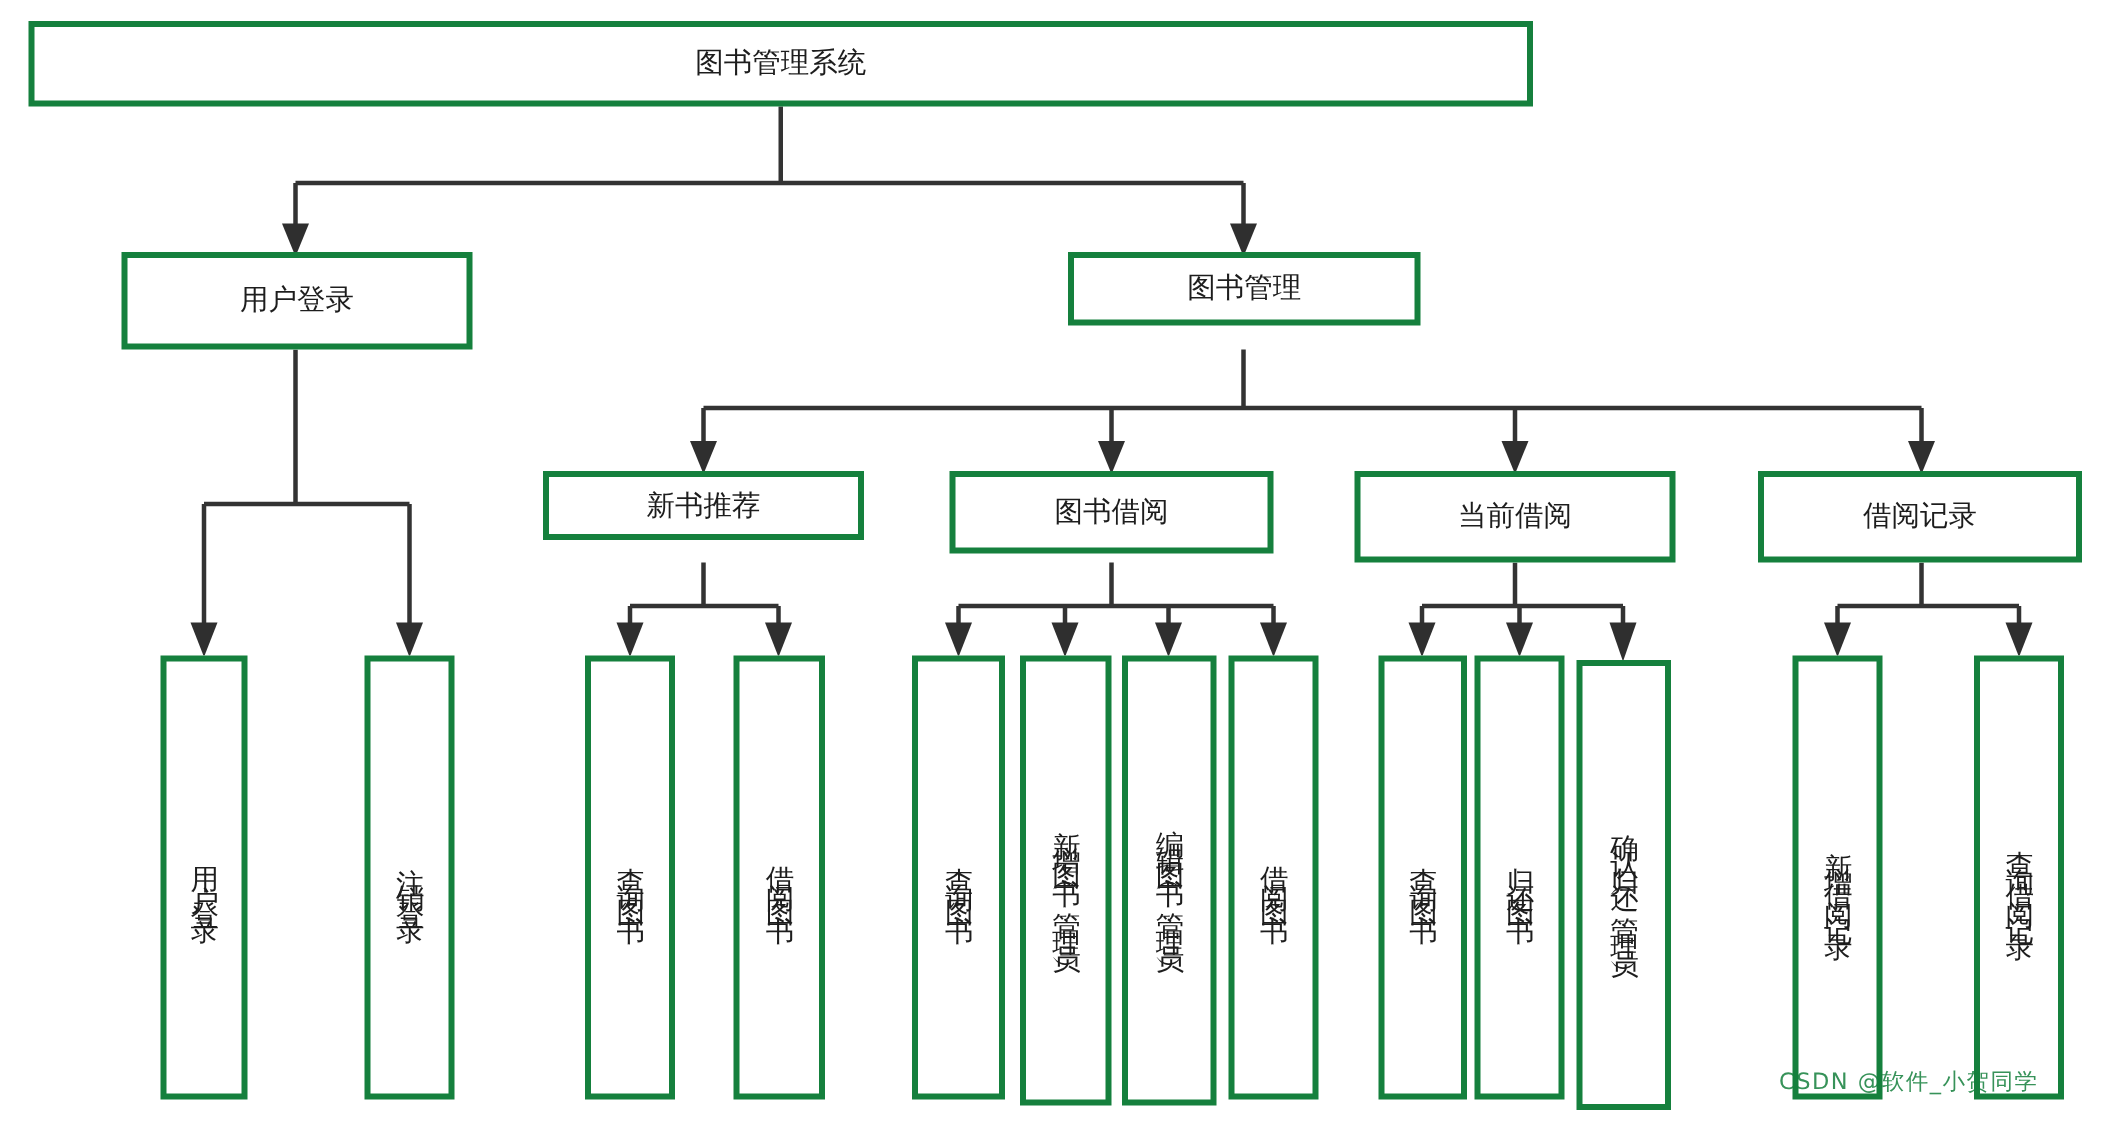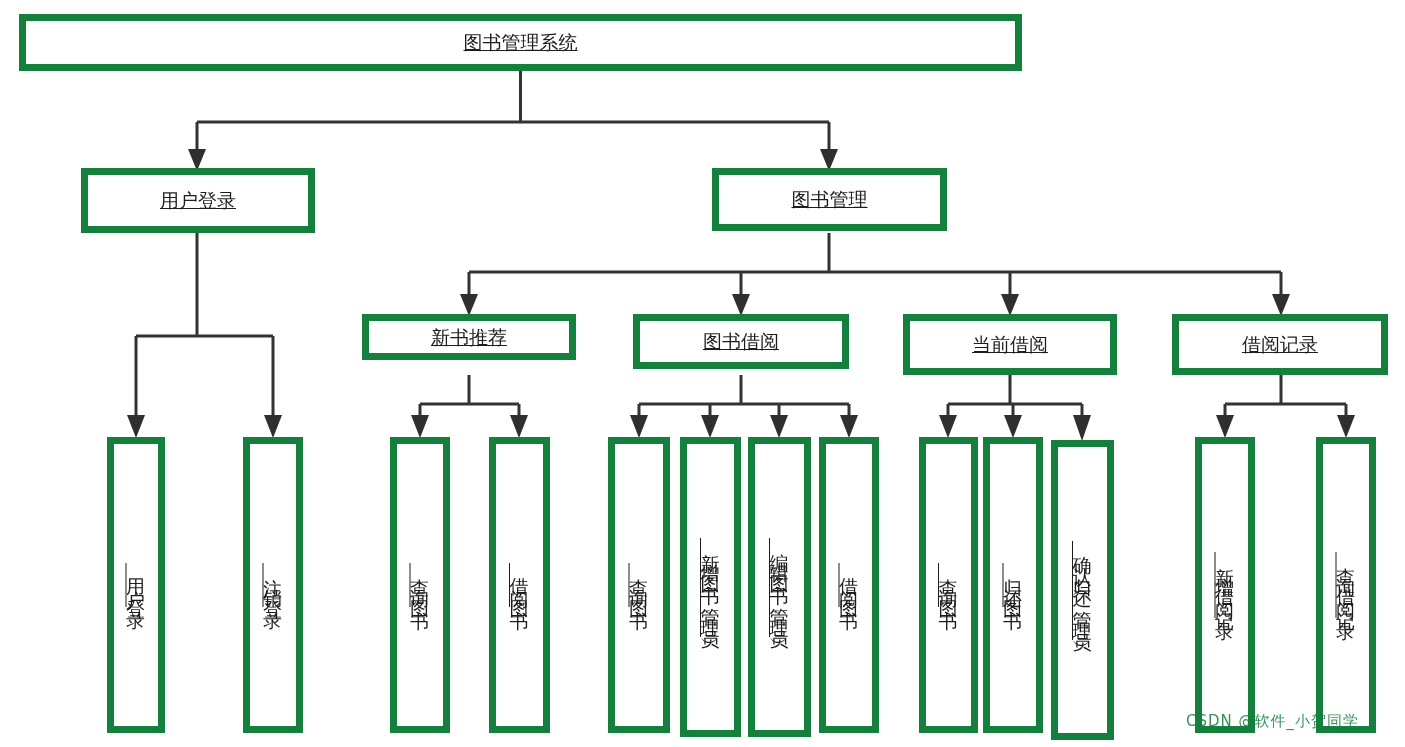--- a/index.html
+++ b/index.html
@@ -2,23 +2,23 @@
 <html><head>
 <meta charset="utf-8">
 <style>
   html,body{margin:0;padding:0;background:#ffffff;}
   .stage{
     position:relative;width:1405px;height:747px;background:#ffffff;overflow:hidden;
     font-family:"DejaVu Sans","Liberation Sans",sans-serif;color:#1d1d1d;
   }
   .connectors{position:absolute;left:0;top:0;pointer-events:none;}
   .node{
-    position:absolute;box-sizing:border-box;border:7px solid #15803d;background:#ffffff;
+    position:absolute;box-sizing:border-box;border:4px solid #15803d;background:#ffffff;
     display:flex;align-items:center;justify-content:center;
-    font-size:19px;line-height:1.2;color:#1d1d1d;white-space:nowrap;z-index:2;text-decoration:underline;
+    font-size:19px;line-height:1.2;color:#1d1d1d;white-space:nowrap;z-index:2;
   }
   .leaf span{
     writing-mode:vertical-rl;text-orientation:mixed;letter-spacing:11px;line-height:1;
     white-space:nowrap;
   }
   .watermark{
     position:absolute;left:1186px;top:712px;z-index:5;
     font-size:15px;color:#15803d;opacity:.85;letter-spacing:1px;white-space:nowrap;
   }
 </style>
@@ -67,21 +67,21 @@
     </g>
   </svg>
 
   <div class="node" style="left:19px;top:14px;width:1003px;height:57px">
     <span>图书管理系统</span>
   </div>
 
   <div class="node" style="left:81px;top:168px;width:234px;height:65px">
     <span>用户登录</span>
   </div>
-  <div class="node" style="left:712px;top:168px;width:235px;height:63px">
+  <div class="node" style="left:712px;top:168px;width:235px;height:49px">
     <span>图书管理</span>
   </div>
 
   <div class="node" style="left:362px;top:314px;width:214px;height:46px">
     <span>新书推荐</span>
   </div>
   <div class="node" style="left:633px;top:314px;width:216px;height:55px">
     <span>图书借阅</span>
   </div>
   <div class="node" style="left:1172px;top:314px;width:216px;height:61px">

